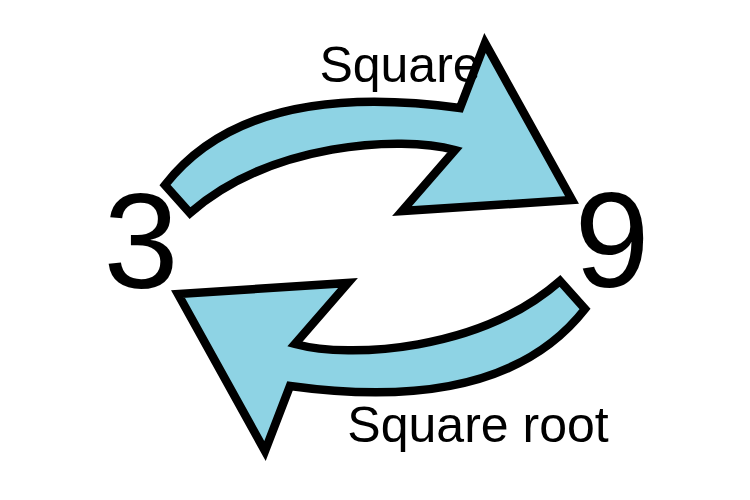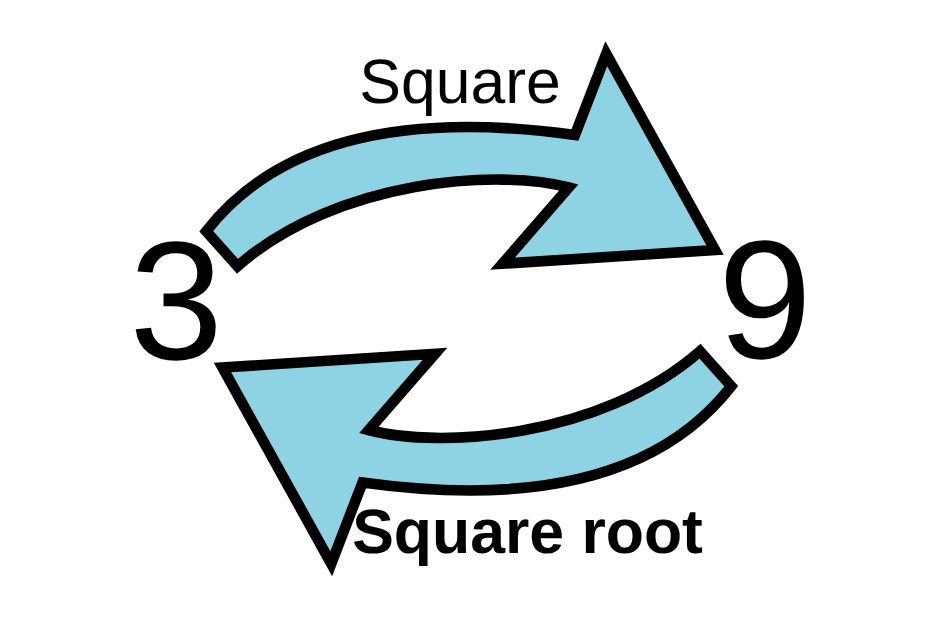--- a/index.html
+++ b/index.html
@@ -28,23 +28,24 @@
   }
   .value-left  { left: 141px; top: 241px; }
   .value-right { left: 612px; top: 240px; }
   .arrow-label {
     position: absolute;
     color: #000000;
     font-size: 50px;
     line-height: 1;
     transform: translateX(-50%);
     white-space: nowrap;
+    margin-left: 32px;
   }
   .label-top    { left: 368px; top: 40px; }
-  .label-bottom { left: 422px; top: 400px; font-weight: bold; }
+  .label-bottom { left: 446px; top: 400px; }
 </style>
 </head>
 <body>
 
 <div class="canvas">
 
   <svg class="arrows-svg" viewBox="0 0 750 500" aria-hidden="true">
 
     <path d="M 165 185
              C 225 108 330 90 460 108

